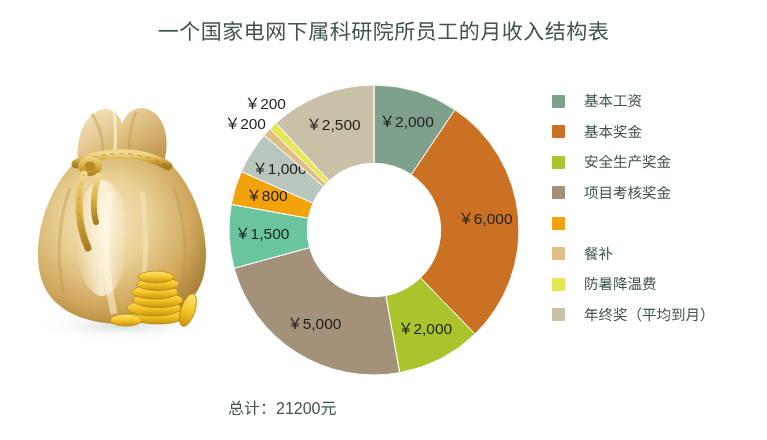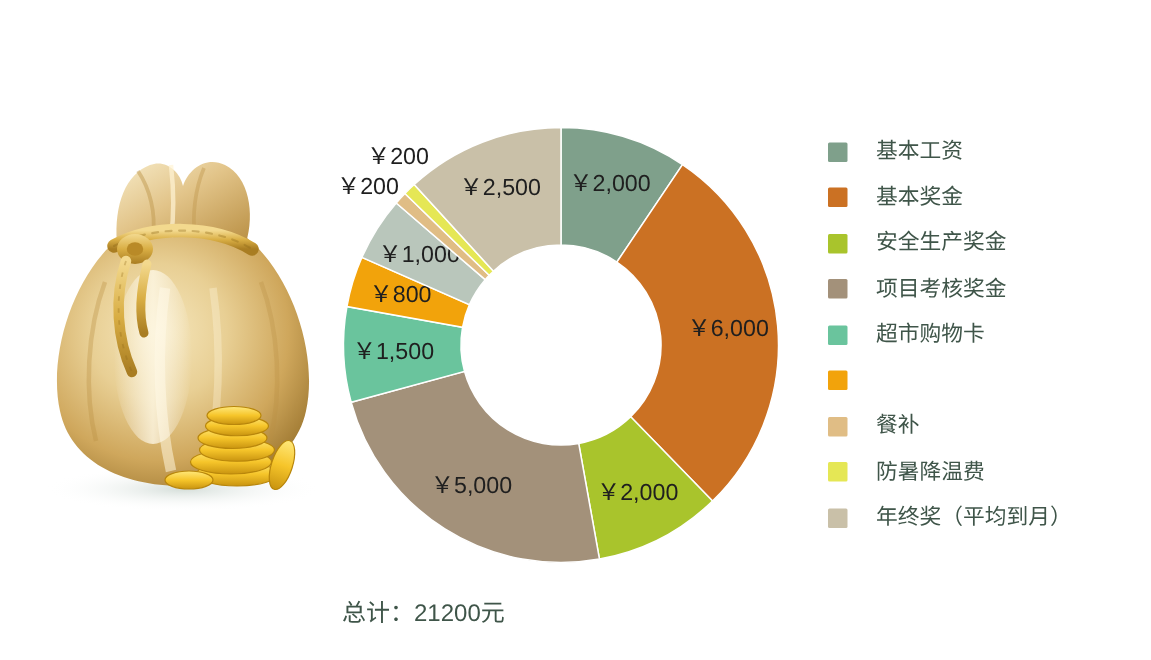--- a/index.html
+++ b/index.html
@@ -115,20 +115,21 @@
     font-size: 16px;
     color: #3f5549;
     white-space: nowrap;
   }
 </style>
 </head>
 <body>
 
 <div id="chart-root">
 
+  <div class="chart-title">一个国家电网下属科研院所员工的月收入结构表</div>
 
   <div class="moneybag-wrap">
     <svg viewBox="0 0 205 255" xmlns="http://www.w3.org/2000/svg" aria-hidden="true">
       <defs>
         <radialGradient id="bagBody" cx="40%" cy="38%" r="72%">
           <stop offset="0%" stop-color="#f6e7bd"></stop>
           <stop offset="38%" stop-color="#e8cf94"></stop>
           <stop offset="72%" stop-color="#cfa75c"></stop>
           <stop offset="100%" stop-color="#9d7730"></stop>
         </radialGradient>
@@ -236,24 +237,20 @@
       </div>
       <div class="legend-item">
         <span class="legend-swatch" style="background: rgb(169, 196, 44);"></span>
         <span class="legend-label">安全生产奖金</span>
       </div>
       <div class="legend-item">
         <span class="legend-swatch" style="background: rgb(163, 145, 122);"></span>
         <span class="legend-label">项目考核奖金</span>
       </div>
       <div class="legend-item">
-        <span class="legend-swatch" style="background: rgb(106, 196, 157);"></span>
-        <span class="legend-label">超市购物卡</span>
-      </div>
-      <div class="legend-item">
         <span class="legend-swatch" style="background: rgb(242, 163, 11);"></span>
       </div>
       <div class="legend-item">
         <span class="legend-swatch" style="background: rgb(224, 189, 133);"></span>
         <span class="legend-label">餐补</span>
       </div>
       <div class="legend-item">
         <span class="legend-swatch" style="background: rgb(229, 231, 85);"></span>
         <span class="legend-label">防暑降温费</span>
       </div>

